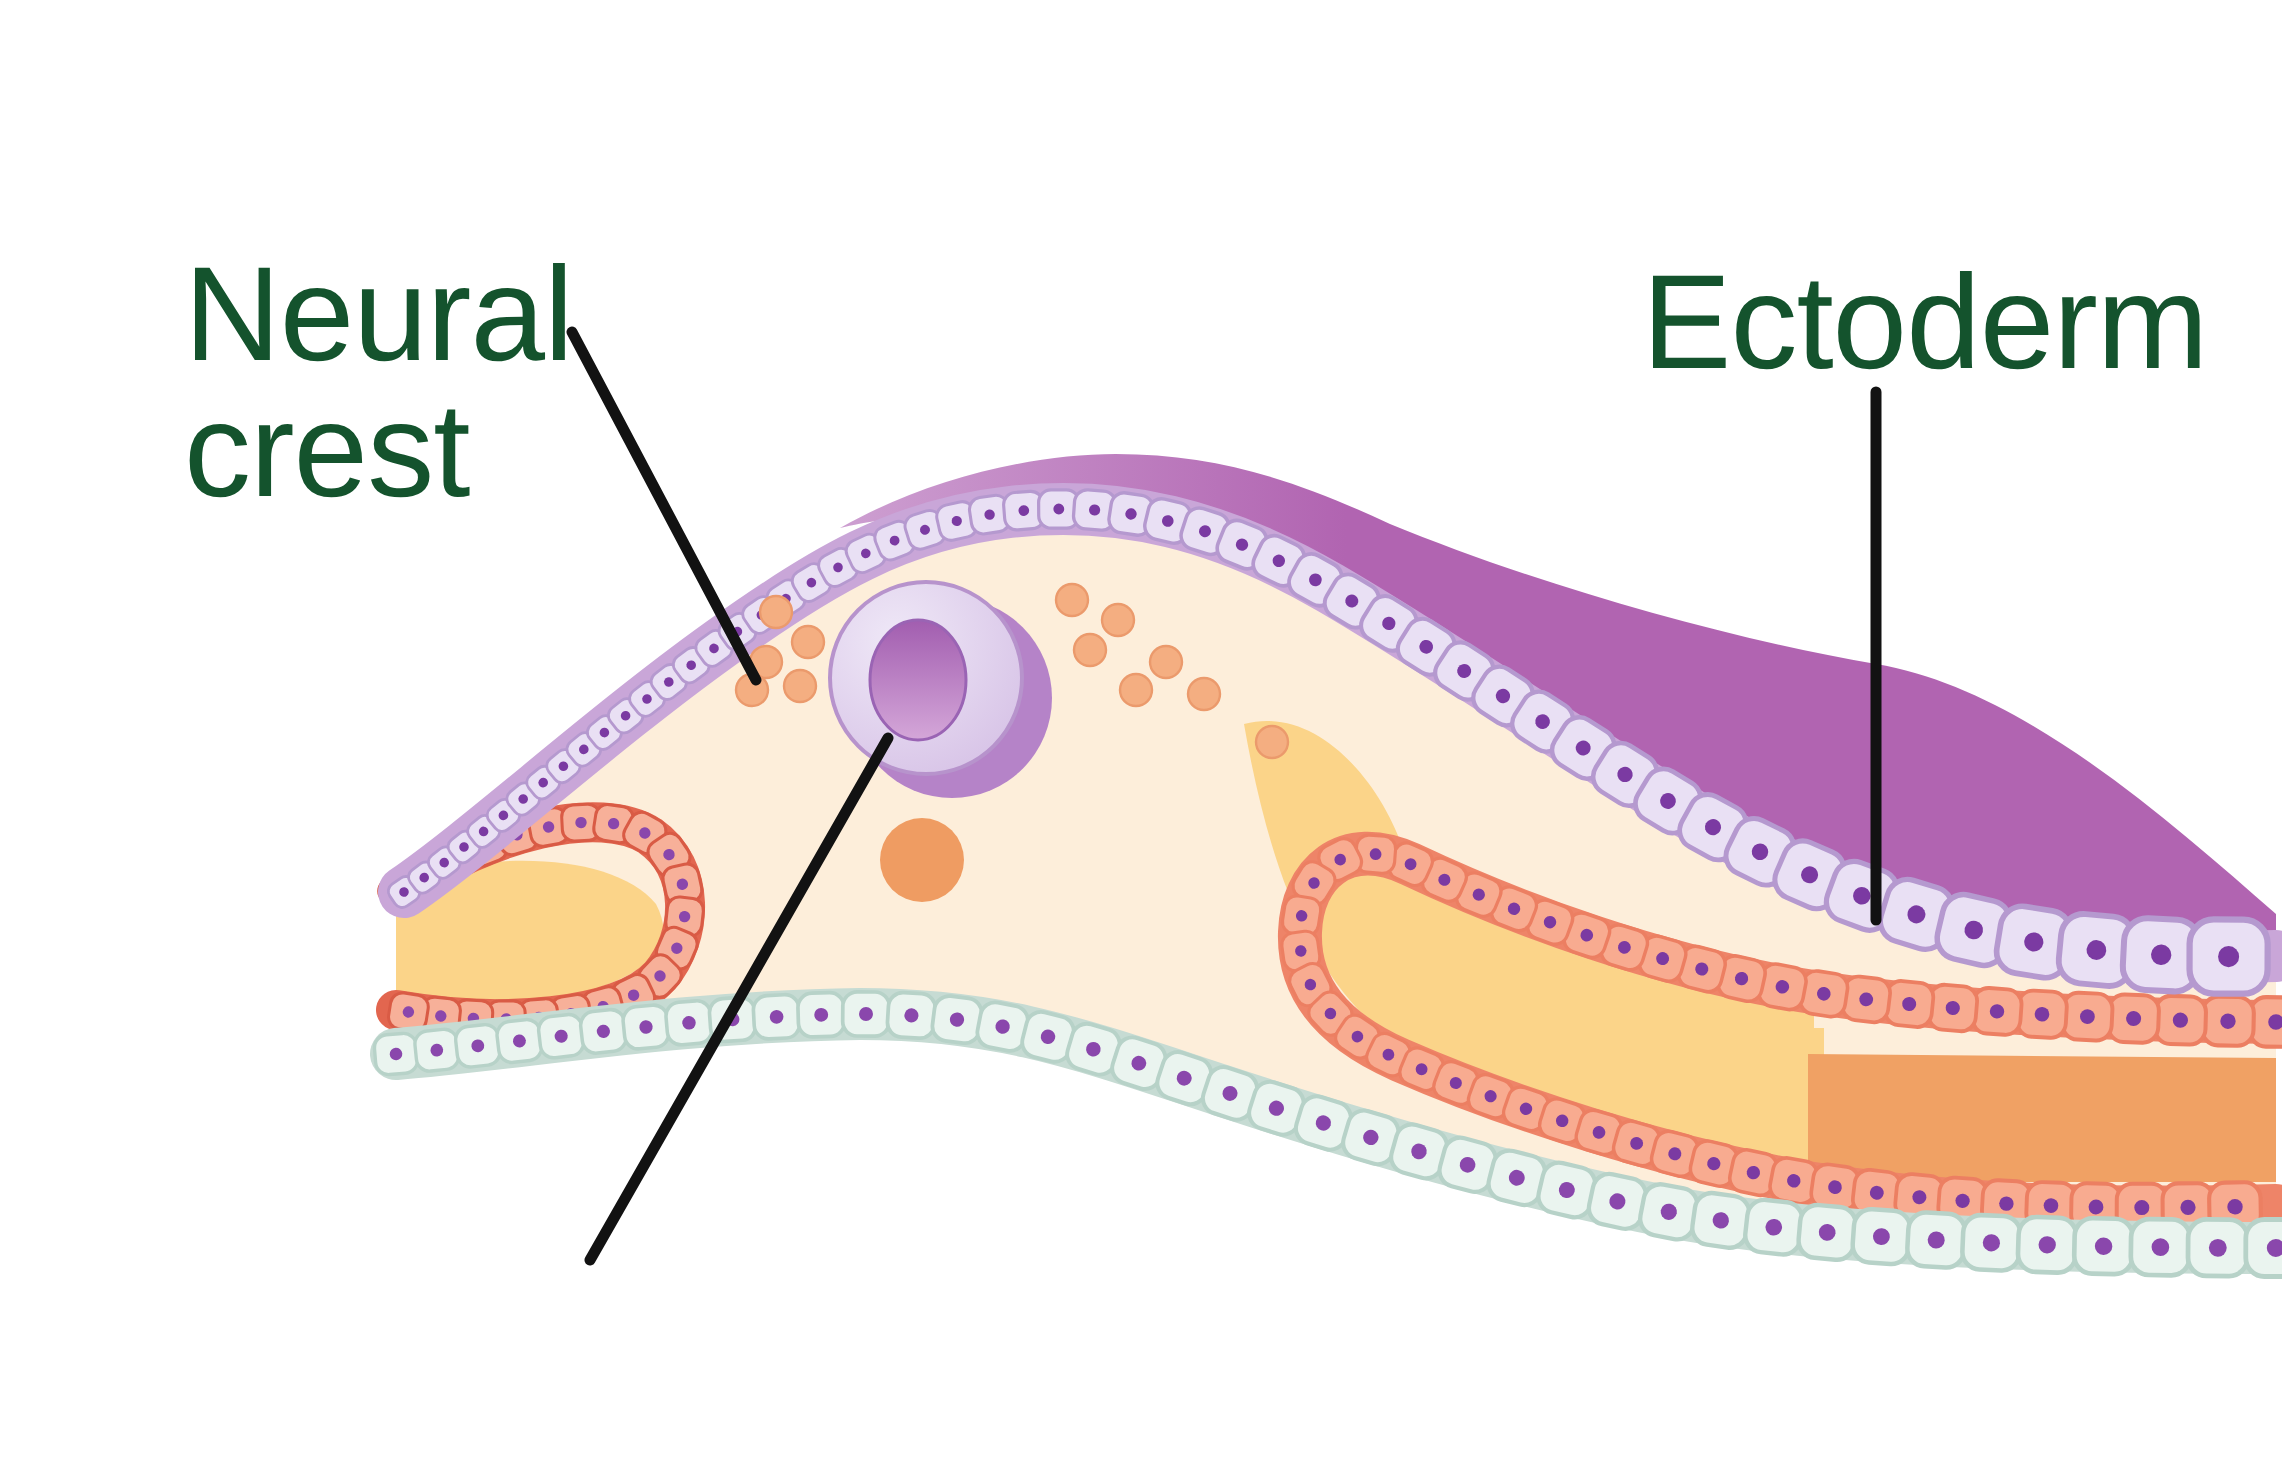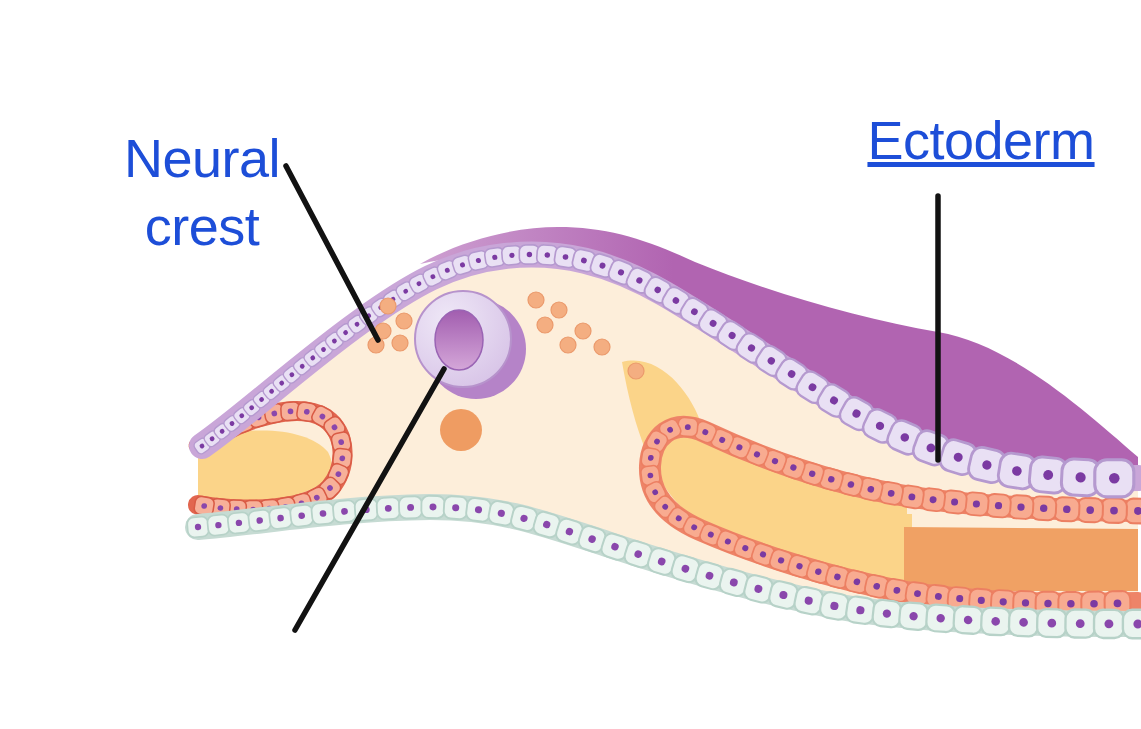--- a/index.html
+++ b/index.html
@@ -6,29 +6,28 @@
   .stage{
     position:relative;
     width:1141px;height:729px;
     background:#ffffff;
     overflow:hidden;
     font-family:"Liberation Sans", sans-serif;
   }
   .stage svg{position:absolute;left:0;top:0;}
   .fig-label{
     position:absolute;
-    font-size:54px;
+    font-size:67px;
     line-height:68px;
     letter-spacing:-0.5px;
-    color:#1d4ed8;
+    color:#14532d;
     user-select:none;
-    text-align:center;
   }
   #label-neural-crest{left:92px;top:124px;width:220px;}
-  #label-ectoderm{left:821px;top:106px;width:320px;white-space:nowrap;text-decoration:underline;}
+  #label-ectoderm{left:821px;top:128px;width:320px;white-space:nowrap;}
   #label-neural-tube{left:90px;top:591px;width:220px;}
 </style>
 </head>
 <body>
 
 <div class="stage">
 
   <svg id="tissue-svg" width="1141" height="729" viewBox="0 0 1141 729">
     <defs>
       <linearGradient id="gradMagenta" gradientUnits="userSpaceOnUse" x1="420" y1="0" x2="880" y2="0">

